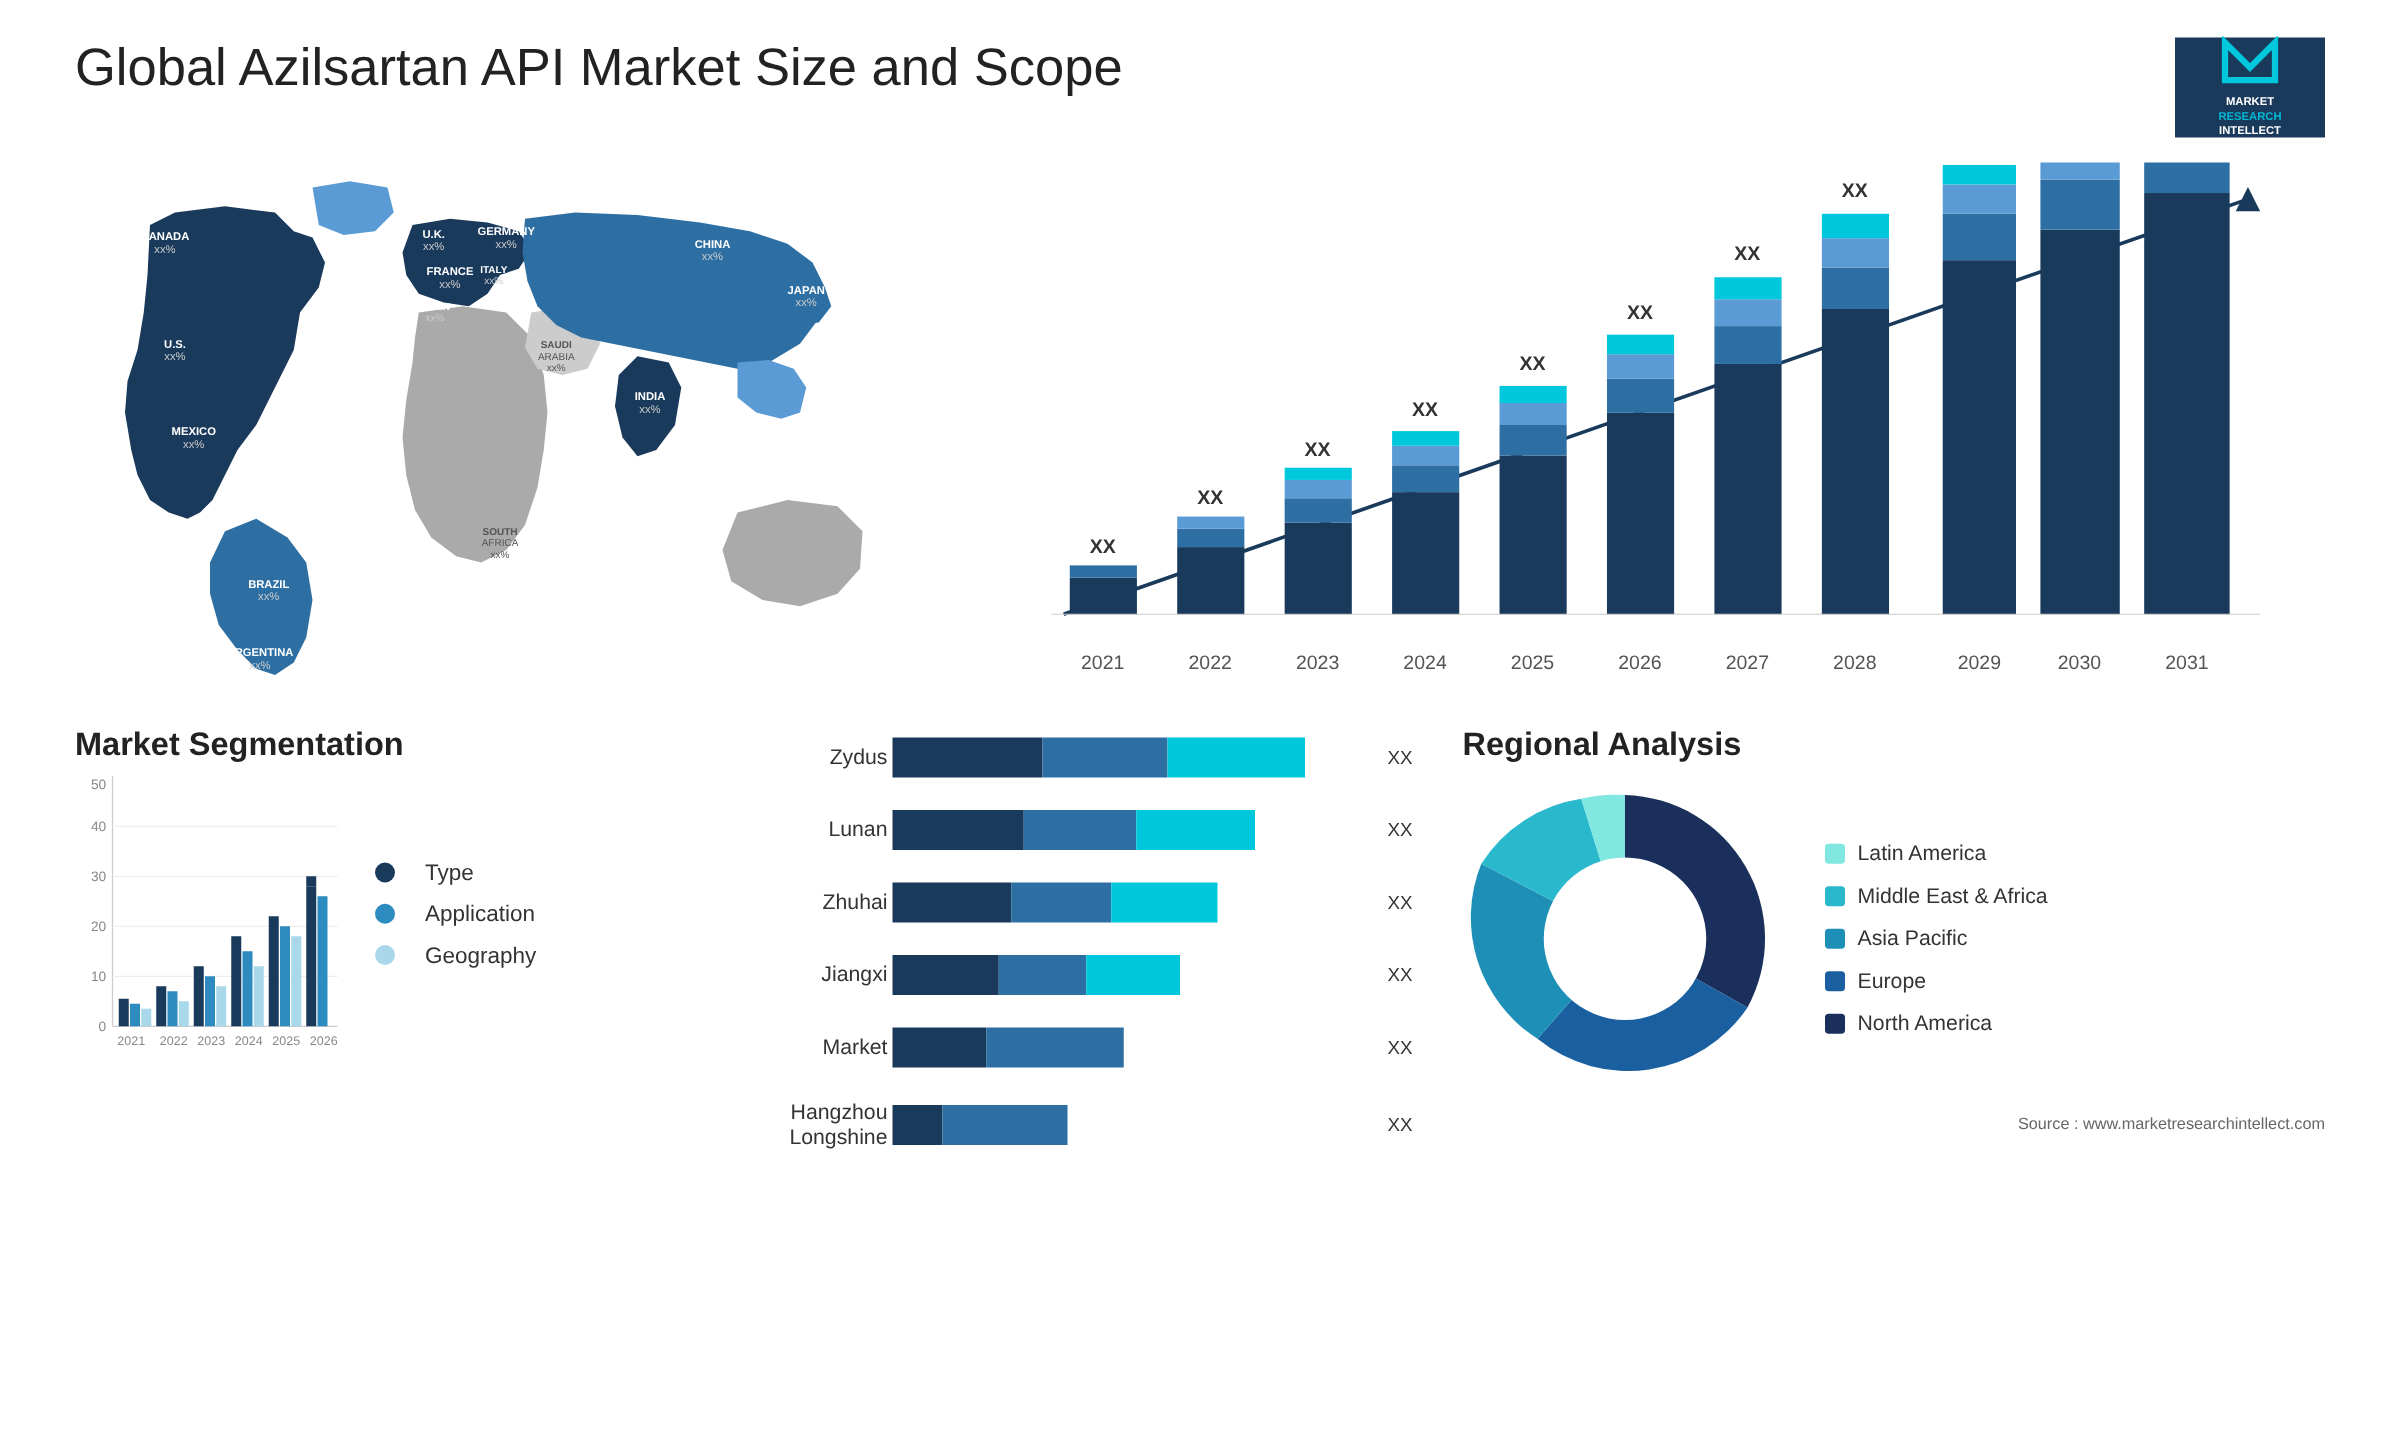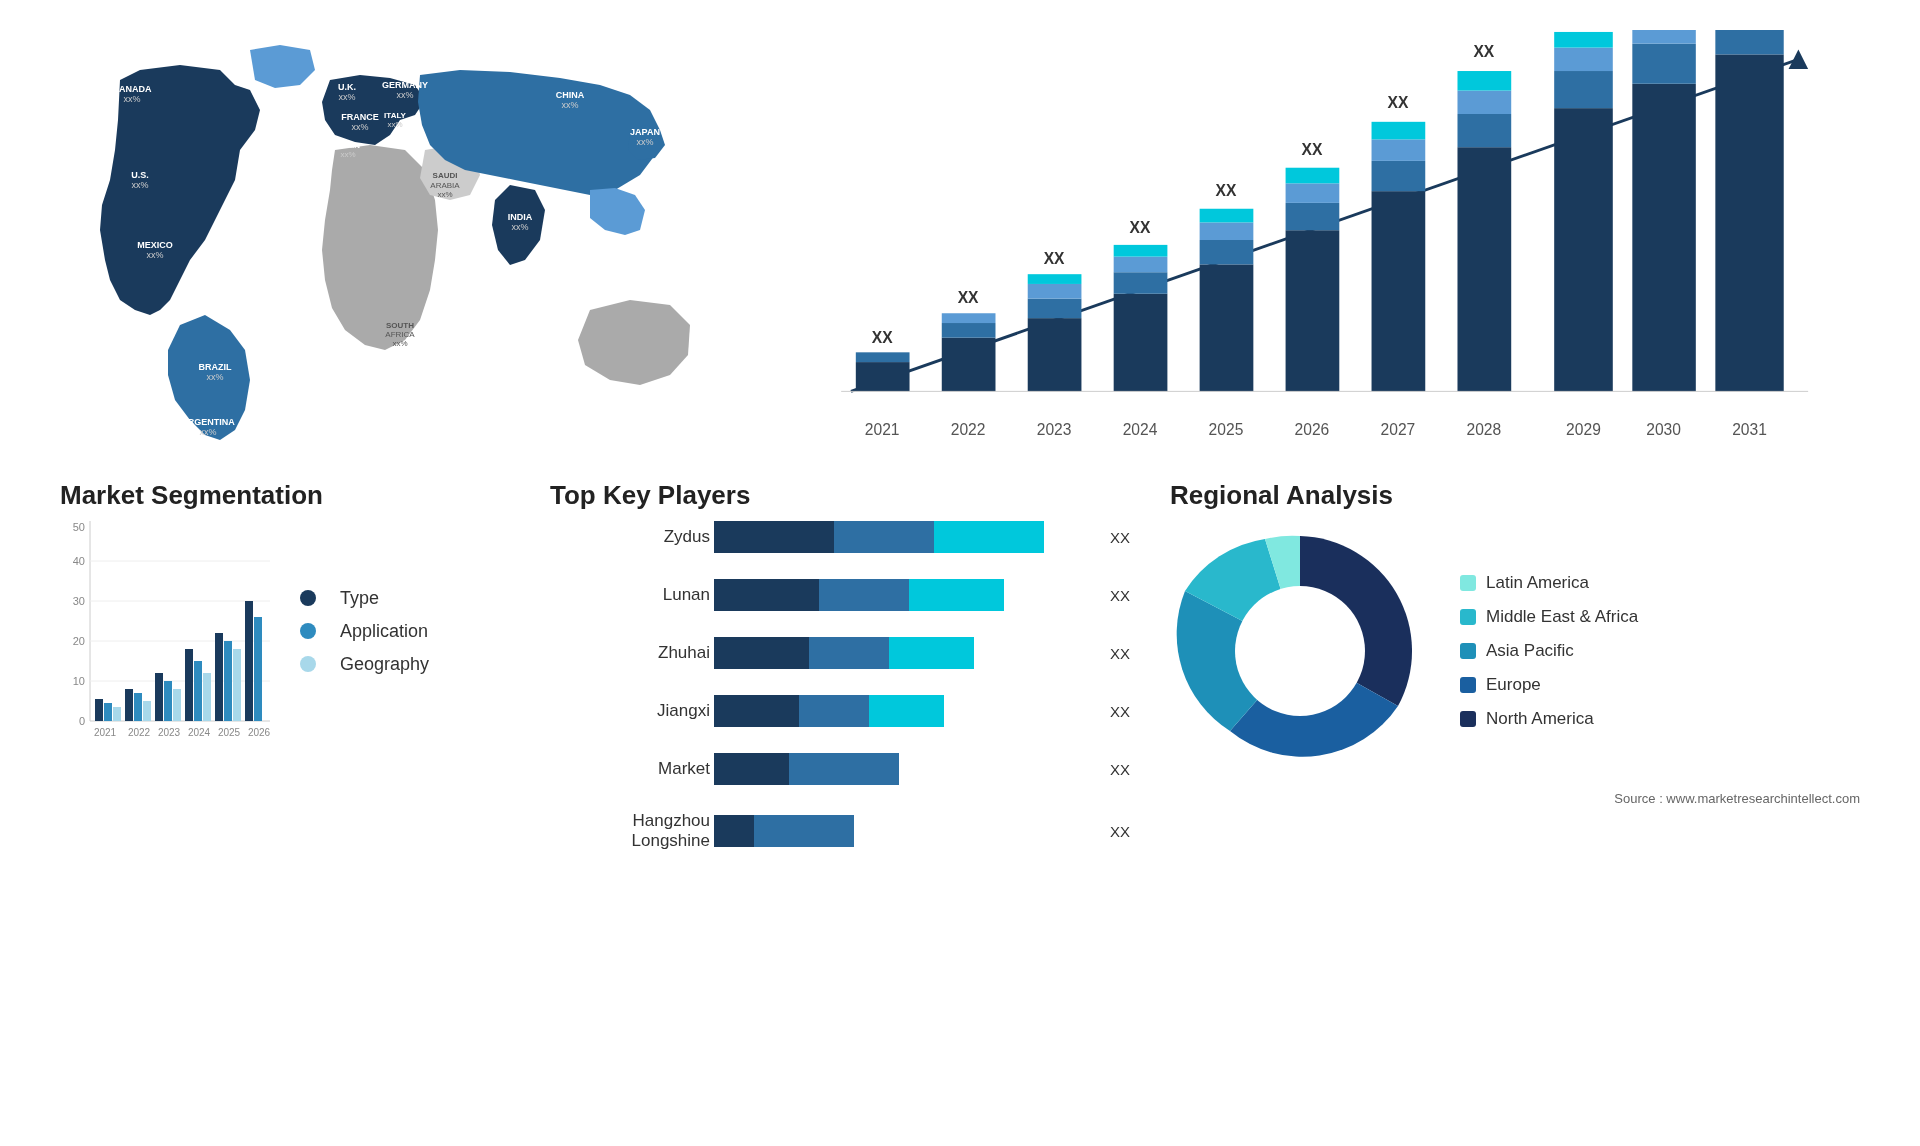--- a/index.html
+++ b/index.html
@@ -216,20 +216,37 @@
       color: #666;
       text-align: right;
       margin-top: 10px;
     }
   </style>
 </head>
 <body>
 
 <div class="page">
 
+  <div class="header">
+    <h1 class="page-title">Global Azilsartan API Market Size and Scope</h1>
+    <div class="logo-area">
+      <div class="logo-box">
+        <div class="logo-m">
+          <svg width="50" height="40" viewBox="0 0 50 40">
+            <polygon points="5,35 5,5 25,25 45,5 45,35" fill="none" stroke="#00c8dc" stroke-width="5"></polygon>
+          </svg>
+        </div>
+        <div class="logo-text">
+          <span>MARKET</span><br>
+          <span class="logo-accent">RESEARCH</span><br>
+          <span>INTELLECT</span>
+        </div>
+      </div>
+    </div>
+  </div>
 
   <div class="top-section">
 
     <div class="map-container">
       <svg class="world-map-svg" viewBox="0 0 640 420" xmlns="http://www.w3.org/2000/svg">
 
         <path d="M60,50 L80,40 L120,35 L160,40 L175,55 L190,60 L200,80 L195,100 L180,120 L175,150 L165,170 L155,190 L145,210 L130,230 L120,250 L110,270 L100,280 L90,285 L75,280 L60,270 L50,250 L45,230 L40,200 L42,175 L50,150 L55,120 L58,90 Z" fill="#1a3a5c"></path>
 
         <path d="M190,20 L220,15 L250,20 L255,40 L240,55 L215,58 L195,50 Z" fill="#5b9bd5"></path>
 
@@ -446,21 +463,20 @@
           </div>
           <div class="legend-item">
             <div class="legend-dot" style="background:#a8d8ea;"></div>
             <span>Geography</span>
           </div>
         </div>
       </div>
     </div>
 
     <div class="players-container">
-      <div class="section-title">Top Key Players</div>
       <div class="players-chart">
 
         <div class="player-row">
           <div class="player-name">Zydus</div>
           <div class="player-bar-container">
             <div class="player-bar-dark" style="width:120px;"></div>
             <div class="player-bar-mid" style="width:100px;"></div>
             <div class="player-bar-light" style="width:110px;"></div>
           </div>
           <span class="player-xx">XX</span>

